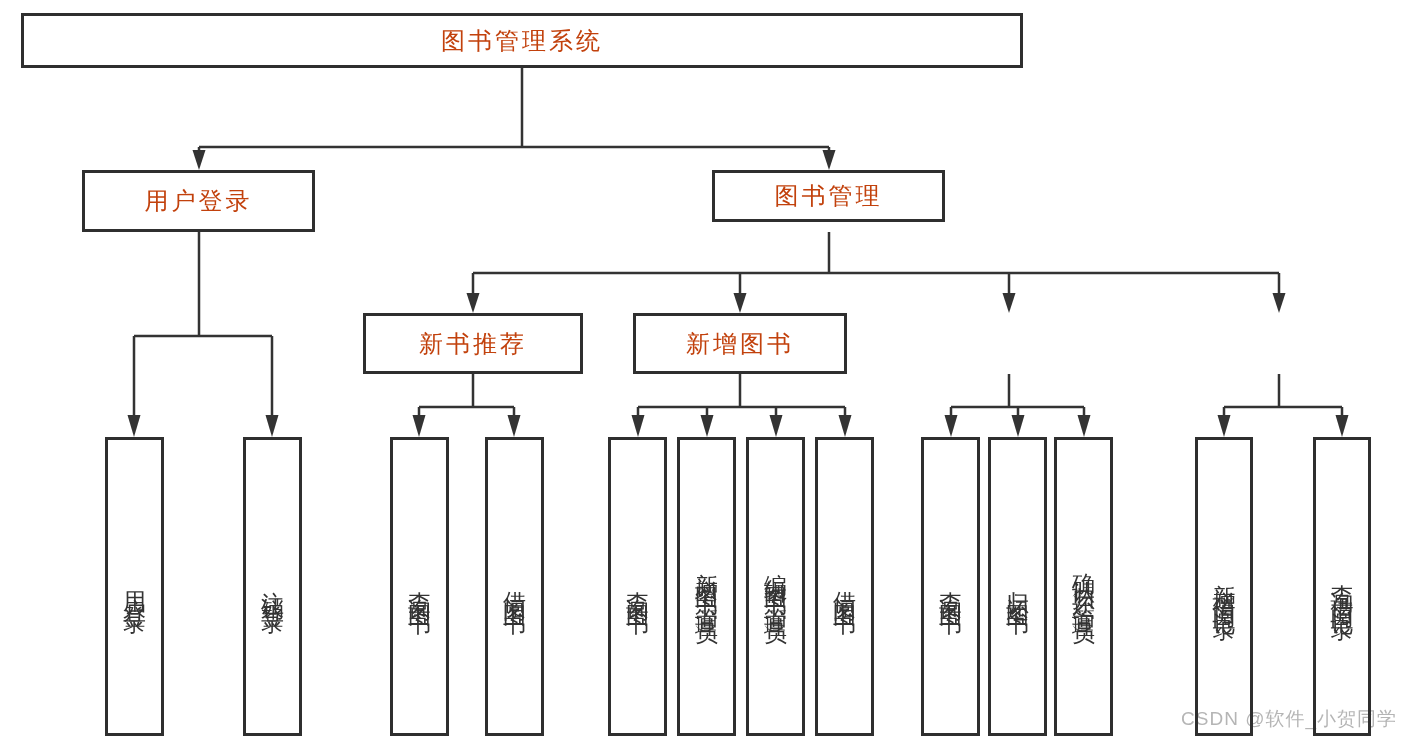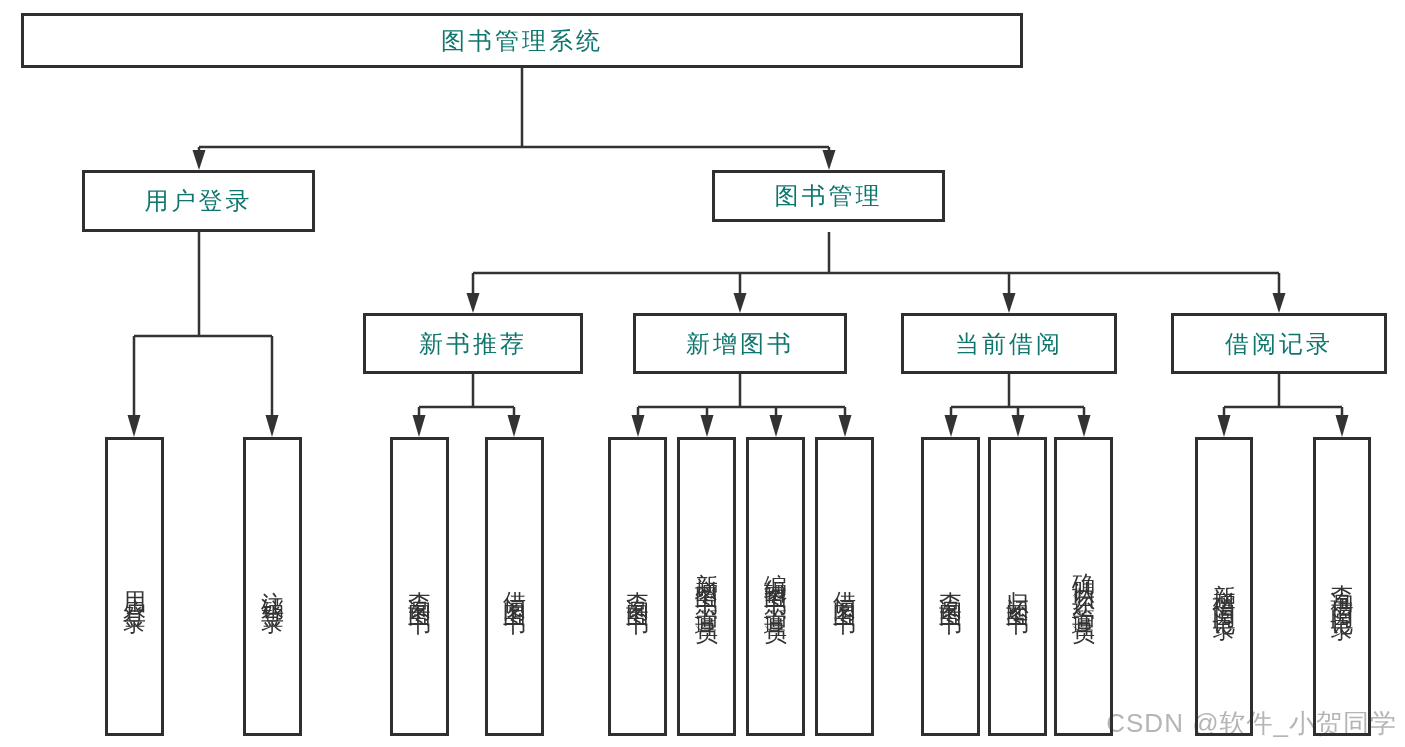--- a/index.html
+++ b/index.html
@@ -29,21 +29,21 @@
     display: flex;
     align-items: center;
     justify-content: center;
     color: #333333;
     z-index: 2;
   }
   .hlabel {
     font-size: 24px;
     letter-spacing: 3px;
     white-space: nowrap;
-    color: #0f766e;
+    color: #c2410c;
   }
   .root  { left: 21px;  top: 13px;  width: 1002px; height: 55px; }
   .l2a   { left: 82px;  top: 170px; width: 233px;  height: 62px; }
   .l2b   { left: 712px; top: 170px; width: 233px;  height: 52px; }
   .l3    { top: 313px; height: 61px; }
   .l3a   { left: 363px;  width: 220px; text-align: right; }
   .l3b   { left: 633px;  width: 214px; }
   .l3c   { left: 901px;  width: 216px; }
   .l3d   { left: 1171px; width: 216px; }
   .leaf  { top: 437px; height: 299px; width: 59px; }
@@ -52,21 +52,21 @@
     text-orientation: mixed;
     font-size: 23px;
     letter-spacing: 7px;
     line-height: 1;
     color: #333333;
   }
   .watermark {
     position: absolute;
     right: 8px;
     top: 706px;
-    font-size: 26px;
+    font-size: 19px;
     letter-spacing: 1px;
     color: #b5b5b5;
     z-index: 5;
     mix-blend-mode: darken;
     white-space: nowrap;
   }
 </style>
 </head>
 <body>
 
@@ -115,26 +115,20 @@
   <div class="box l2b">
     <span class="hlabel">图书管理</span>
   </div>
 
   <div class="box l3 l3a">
     <span class="hlabel">新书推荐</span>
   </div>
   <div class="box l3 l3b">
     <span class="hlabel">新增图书</span>
   </div>
-  <div class="box l3 l3c">
-    <span class="hlabel">当前借阅</span>
-  </div>
-  <div class="box l3 l3d">
-    <span class="hlabel">借阅记录</span>
-  </div>
 
   <div class="box leaf" style="left:105px">
     <span class="vtext">用户登录</span>
   </div>
   <div class="box leaf" style="left:243px">
     <span class="vtext">注销登录</span>
   </div>
   <div class="box leaf" style="left:390px">
     <span class="vtext">查询图书</span>
   </div>

